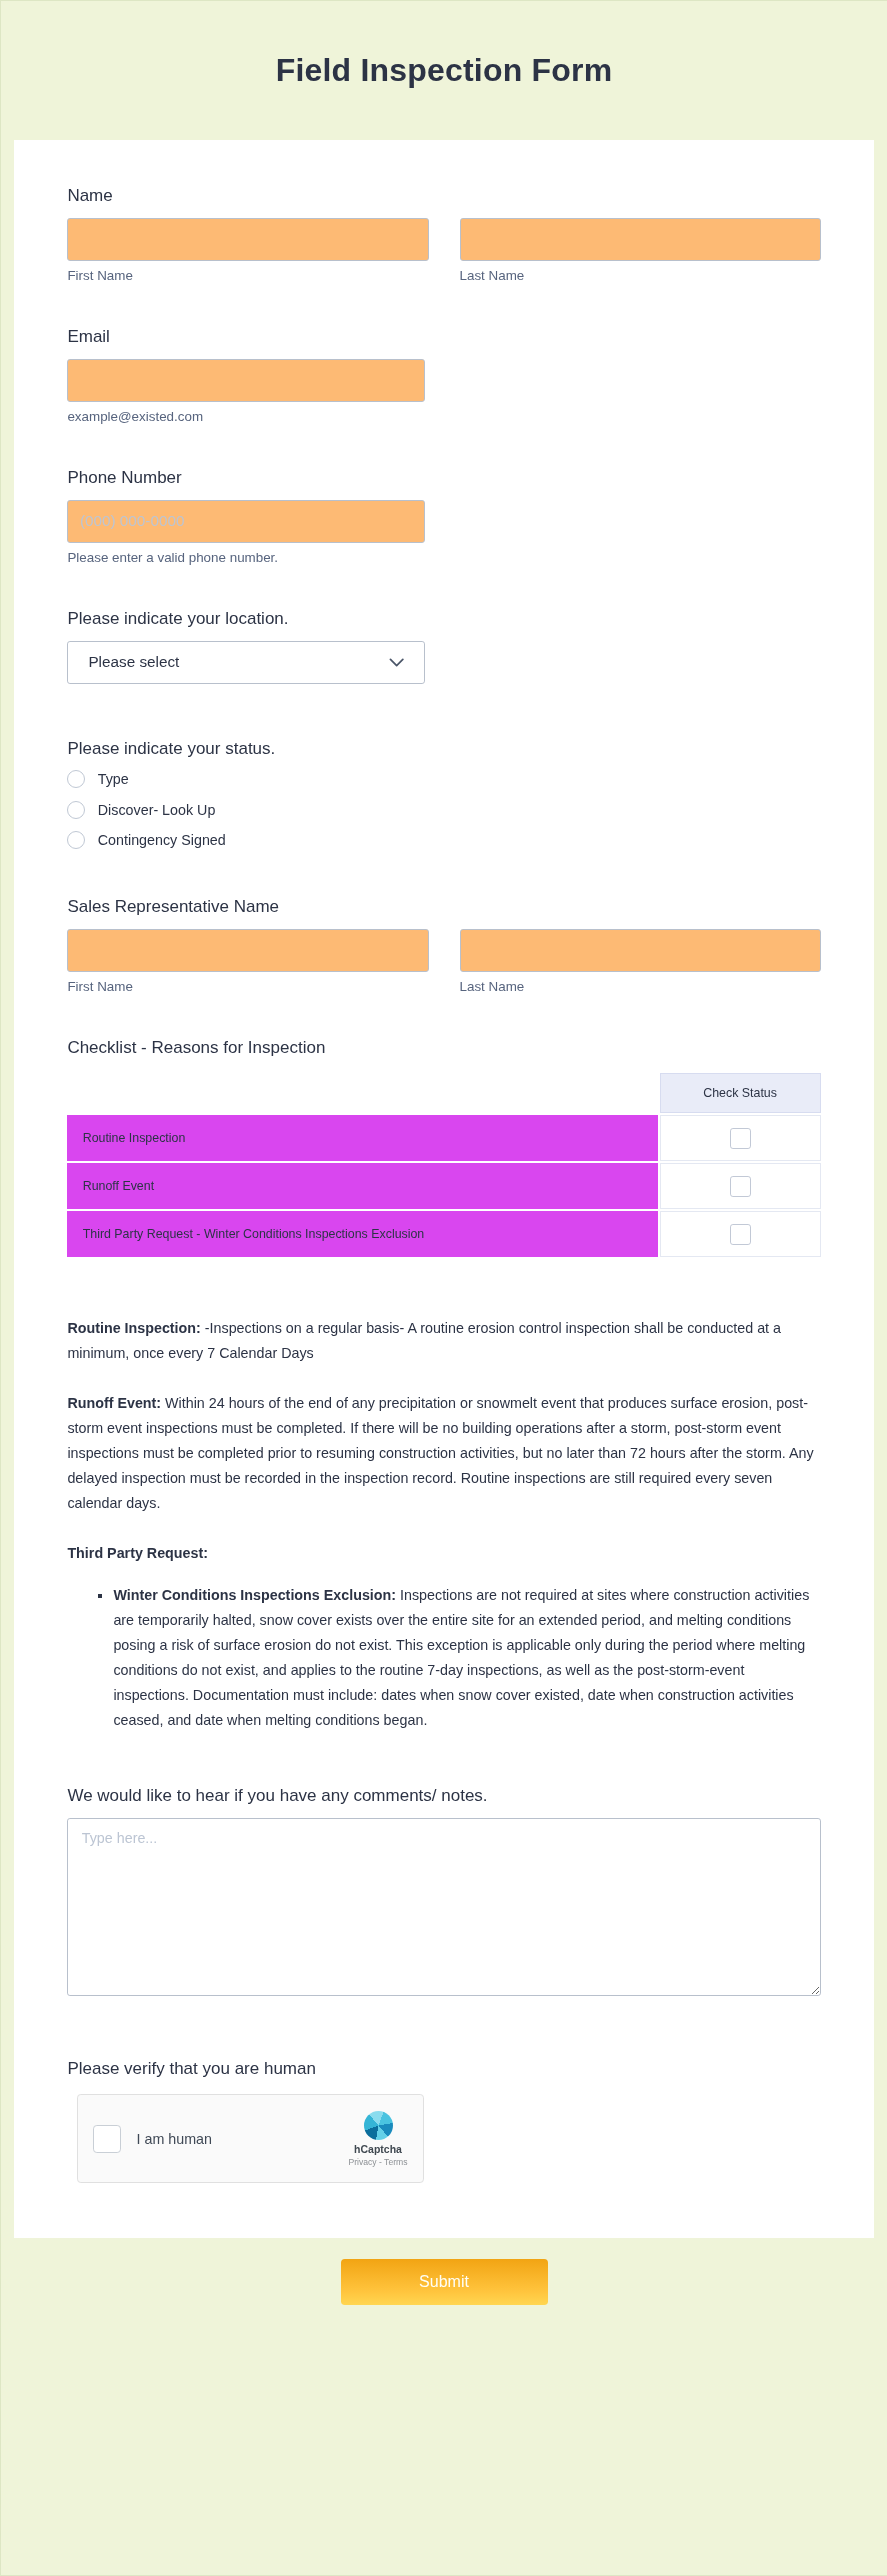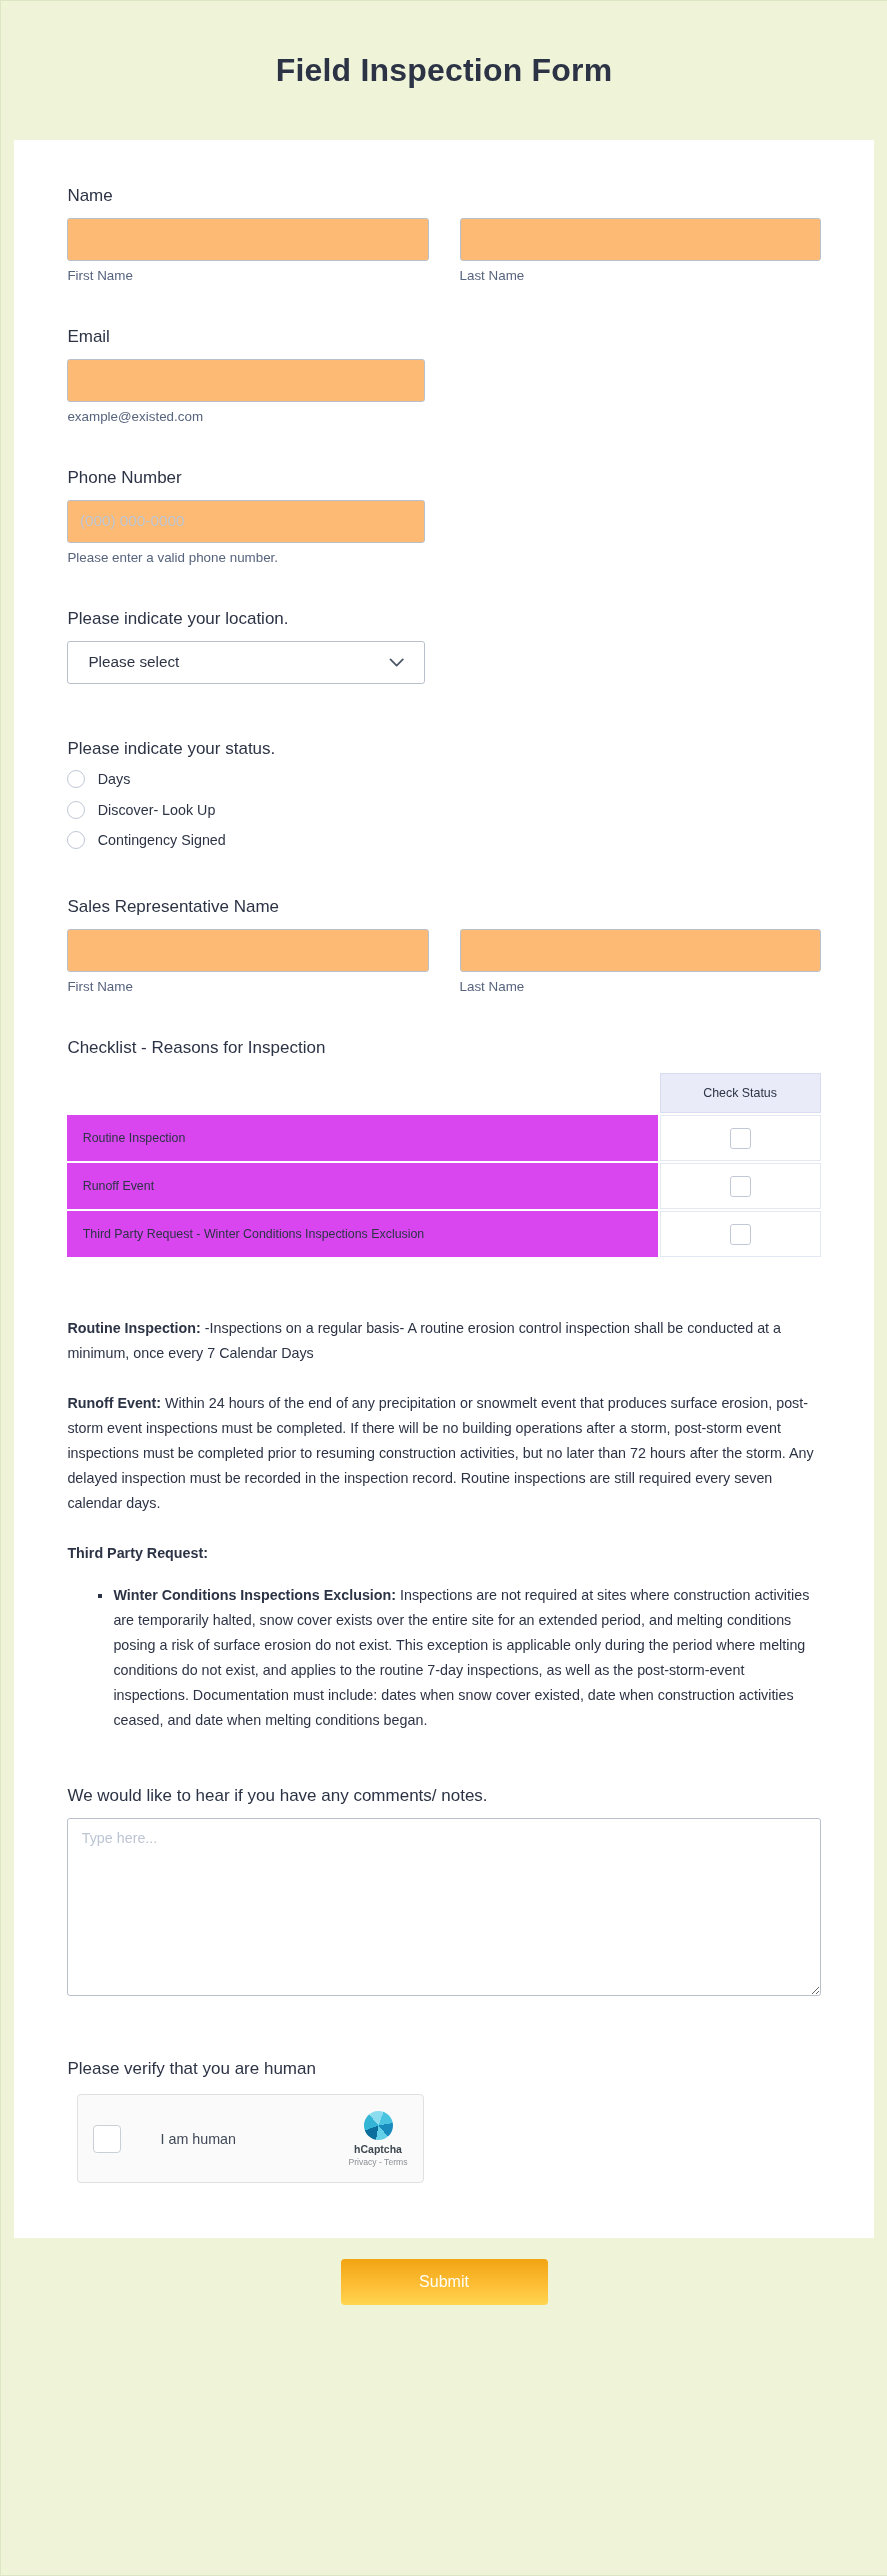--- a/index.html
+++ b/index.html
@@ -181,21 +181,20 @@
   .captcha-box {
     margin-left: 9.5px;
     width: 347px;
     height: 89px;
     background: #fafafa;
     border: 1px solid #e0e0e0;
     border-radius: 3.8px;
     display: flex;
     align-items: center;
     padding: 0 13.4px 0 15.3px;
-    gap: 24px;
   }
   .captcha-checkbox {
     width: 28px;
     height: 28px;
     background: #fff;
     border: 1.9px solid #c9cfd6;
     border-radius: 3.8px;
     cursor: pointer;
     flex: 0 0 auto;
   }
@@ -299,21 +298,21 @@
             <path d="M1.5 1.5 L8 8 L14.5 1.5" stroke="#4a5568" stroke-width="1.8" fill="none" stroke-linecap="round" stroke-linejoin="round"></path>
           </svg>
         </span>
       </div>
     </section>
 
     <section class="field field-status" style="margin-bottom:48px;">
       <label class="q-label">Please indicate your status.</label>
       <div class="radio-row">
         <span class="radio-circle"></span>
-        <span class="radio-label">Days</span>
+        <span class="radio-label">Type</span>
       </div>
       <div class="radio-row">
         <span class="radio-circle"></span>
         <span class="radio-label">Discover- Look Up</span>
       </div>
       <div class="radio-row">
         <span class="radio-circle"></span>
         <span class="radio-label">Contingency Signed</span>
       </div>
     </section>

